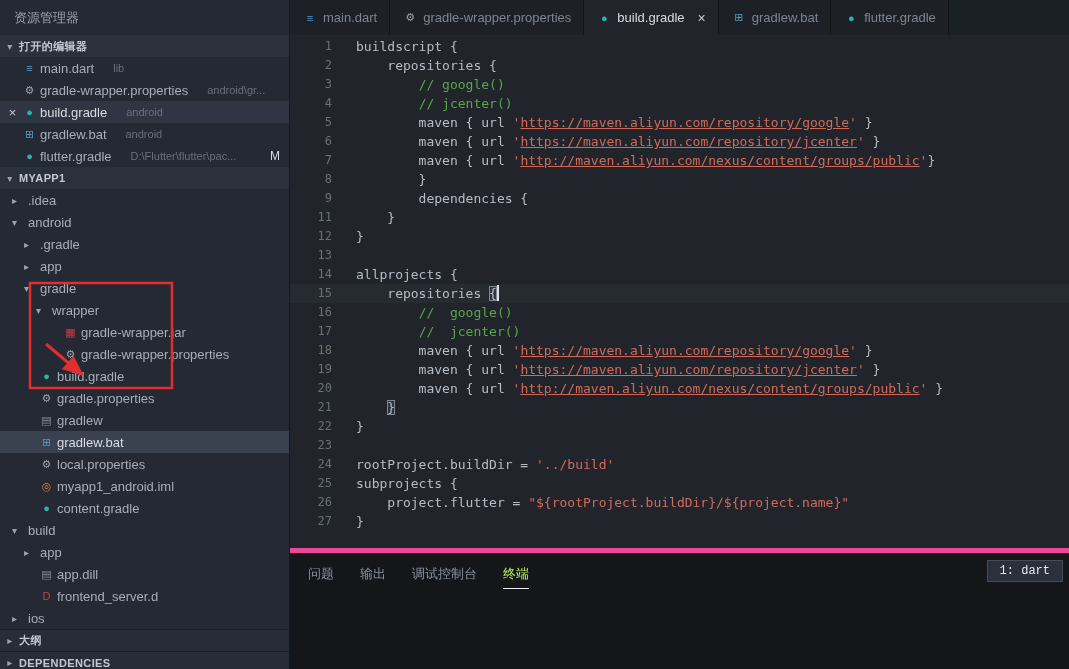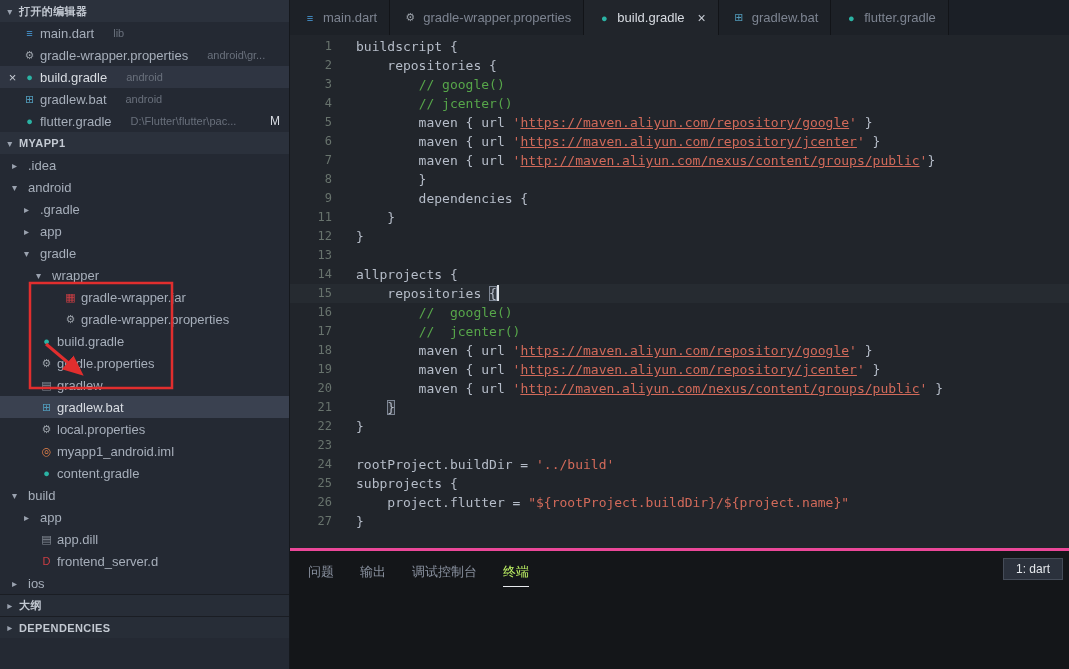--- a/index.html
+++ b/index.html
@@ -41,32 +41,33 @@
   .line{display:flex;height:19px;line-height:19px;font-family:"DejaVu Sans Mono","Liberation Mono",monospace;font-size:13px;white-space:pre;}
   .line.current{background:rgba(140,155,180,.05);}
   .ln{width:66px;flex:none;text-align:right;padding-right:24px;color:var(--line_number,#68736d);font-size:12px;}
   .codetext{color:var(--code_text,#b6bdc9);}
   .seg-c{color:var(--comment,#57a64a);}
   .seg-s,.seg-l{color:var(--string,#d26a5a);}
   .seg-l{text-decoration:underline;}
   .seg-b{outline:1px solid #7d8694;outline-offset:-1px;background:rgba(125,135,150,.15);}
   .cursor{display:inline-block;width:2px;height:16px;background:#dfe3e8;vertical-align:-3px;}
 
-  .panel{flex:1;background:var(--panel_bg,#141619);position:relative;border-top:3px solid #ec4899;}
+  .panel{flex:1;background:var(--panel_bg,#141619);position:relative;border-top:5px solid #ec4899;font-family:Liberation Mono, monospace;}
   .panel-tabs{display:flex;gap:26px;padding:12px 0 0 18px;}
   .ptab{font-size:13px;color:#8a92a0;padding-bottom:5px;cursor:pointer;}
   .ptab.active{color:#bef264;border-bottom:1px solid #e8eaee;}
   .terminal-select{position:absolute;top:7px;right:6px;height:22px;line-height:20px;padding:0 12px;background:#2b313c;border:1px solid #454c58;color:#e5e8ec;font-size:12px;cursor:pointer;}
 </style>
 </head>
 <body>
 
 <div class="app">
 
   <aside class="sidebar">
+    <div class="pane-title">资源管理器</div>
 
     <div class="section-header">
       <span class="twisty">▾</span>
       <span>打开的编辑器</span>
     </div>
     <div id="open-editors">
         <div class="oe-row">
           <span class="close-x"></span>
           <span class="ficon" style="color: rgb(74, 160, 224);">≡</span>
           <span class="flabel">main.dart</span>

